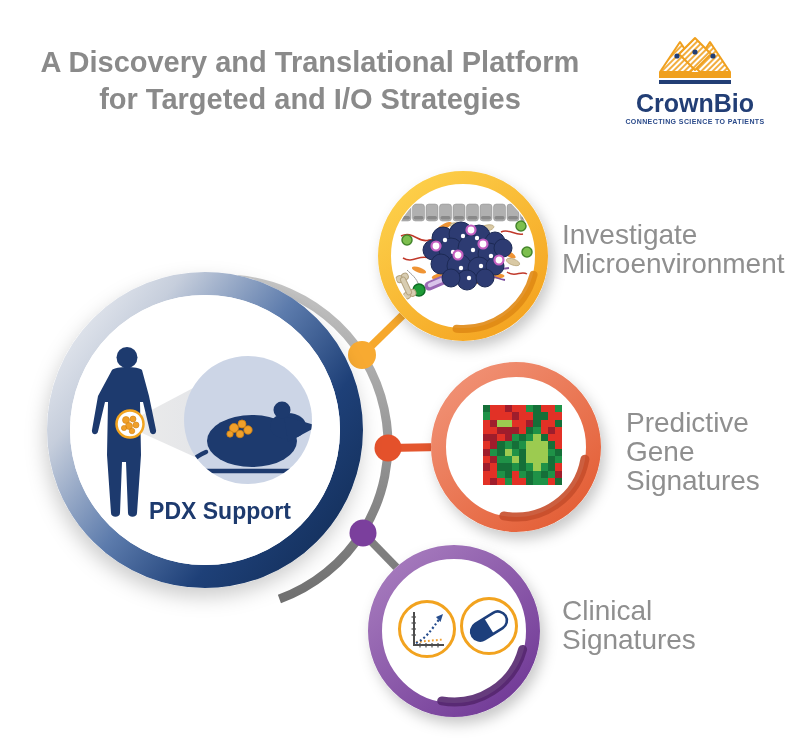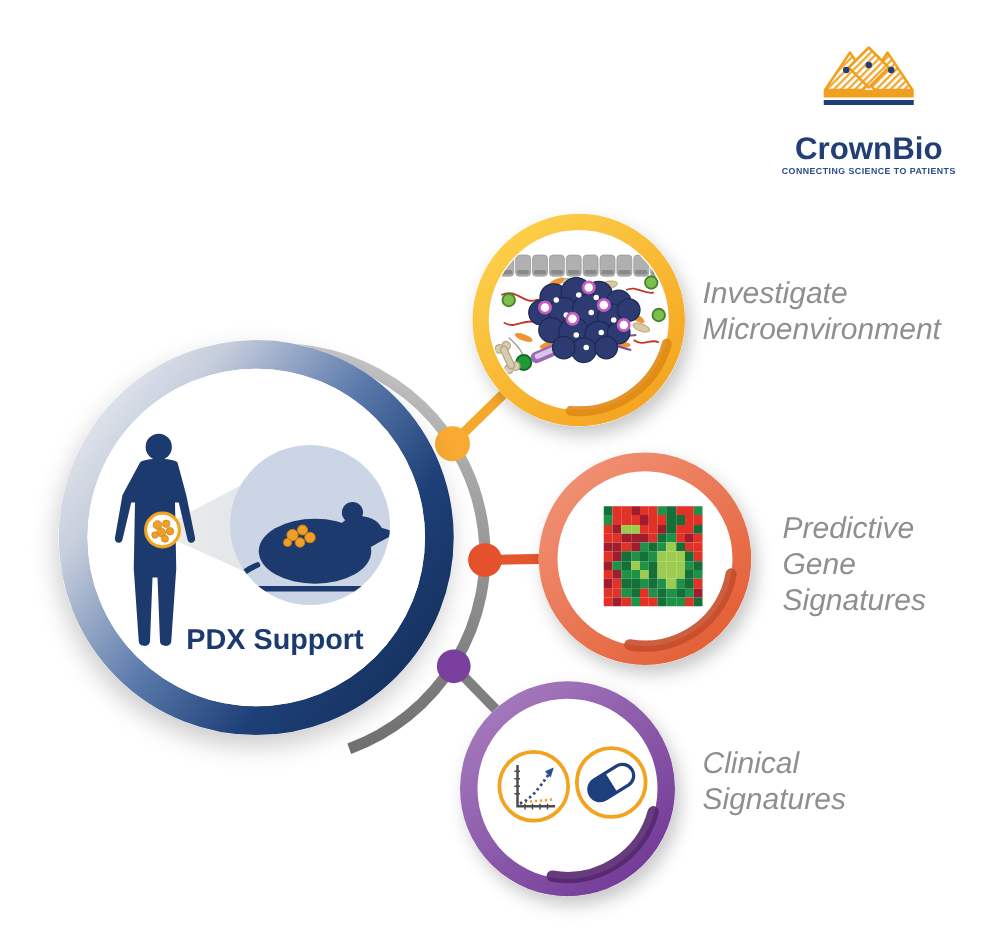--- a/index.html
+++ b/index.html
@@ -5,27 +5,27 @@
   html,body{margin:0;padding:0;background:#ffffff;}
   .stage{position:relative;width:800px;height:748px;background:#ffffff;overflow:hidden;
          font-family:"Liberation Sans","DejaVu Sans",sans-serif;}
   .diagram-svg{position:absolute;left:0;top:0;z-index:1;}
 
   .title{position:absolute;left:0;top:44px;width:620px;text-align:center;z-index:3;
          color:#8a8a8a;font-weight:bold;font-size:29px;line-height:37px;}
 
   .logo{position:absolute;left:615px;top:36px;width:160px;z-index:3;text-align:center;}
   .logo-crown{display:block;margin:0 auto;}
-  .logo-brand{color:#223e75;font-weight:bold;font-size:25px;line-height:26px;margin-top:18px;}
+  .logo-brand{color:#223e75;font-weight:bold;font-size:25px;line-height:26px;margin-top:2px;}
   .logo-tagline{color:#2a4a8a;font-size:7px;letter-spacing:0.4px;font-weight:bold;margin-top:2px;white-space:nowrap;}
 
   .hub-label{position:absolute;left:145px;top:498px;width:150px;text-align:center;z-index:3;
              color:#1d3a6e;font-weight:bold;font-size:23px;}
 
-  .node-label{position:absolute;z-index:3;color:#8f8f8f;font-size:24px;line-height:29px;font-style:italic;}
+  .node-label{position:absolute;z-index:3;color:#8f8f8f;font-size:28px;line-height:29px;}
   .node-label-1{left:562px;top:220px;}
   .node-label-2{left:626px;top:408px;}
   .node-label-3{left:562px;top:596px;}
 
   .heatmap{position:absolute;left:483px;top:405px;z-index:2;display:grid;
            grid-template-columns:repeat(11,7.2px);grid-auto-rows:7.3px;}
   .hm-cell{width:7.2px;height:7.3px;}
 </style>
 </head>
 <body>
@@ -288,20 +288,24 @@
       <g>
         <circle cx="489" cy="626" r="27.5" fill="#ffffff" stroke="#f2a31f" stroke-width="3"></circle>
         <g transform="translate(489,626) rotate(-32)">
           <rect x="-19.5" y="-9" width="39" height="18" rx="9" fill="#ffffff" stroke="#1d3f7c" stroke-width="2.6"></rect>
           <path d="M0,-9 L-10.5,-9 A9,9 0 0 0 -10.5,9 L0,9 Z" fill="#1d3f7c"></path>
         </g>
       </g>
     </g>
   </svg>
 
+  <div class="title">
+    <div>A Discovery and Translational Platform</div>
+    <div>for Targeted and I/O Strategies</div>
+  </div>
 
   <div class="logo">
     <svg class="logo-crown" width="78" height="52" viewBox="0 0 78 52">
       <path d="M4,36 L24,6 L40,30 L34,36 Z" fill="url(#hatch)" stroke="#f0a01e" stroke-width="2" stroke-linejoin="round"></path>
       <path d="M74,36 L54,6 L38,30 L44,36 Z" fill="url(#hatch)" stroke="#f0a01e" stroke-width="2" stroke-linejoin="round"></path>
       <path d="M39,2 L55,18 L39,34 L23,18 Z" fill="url(#hatch)" stroke="#f0a01e" stroke-width="2" stroke-linejoin="round"></path>
       <rect x="3" y="36" width="72" height="6" fill="#f0a01e"></rect>
       <rect x="3" y="44" width="72" height="4" fill="#223e75"></rect>
       <circle cx="21" cy="20" r="2.6" fill="#223e75"></circle>
       <circle cx="39" cy="16" r="2.6" fill="#223e75"></circle>

